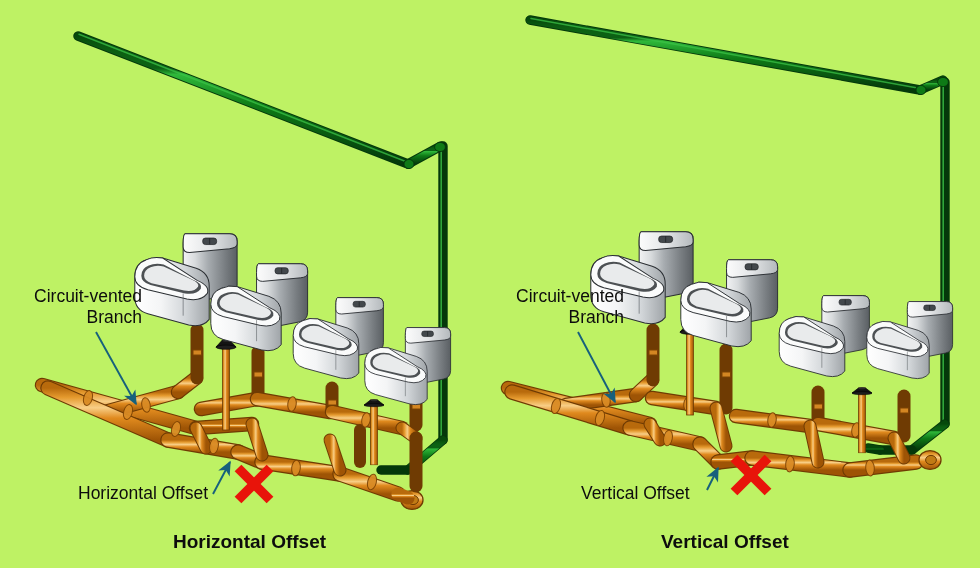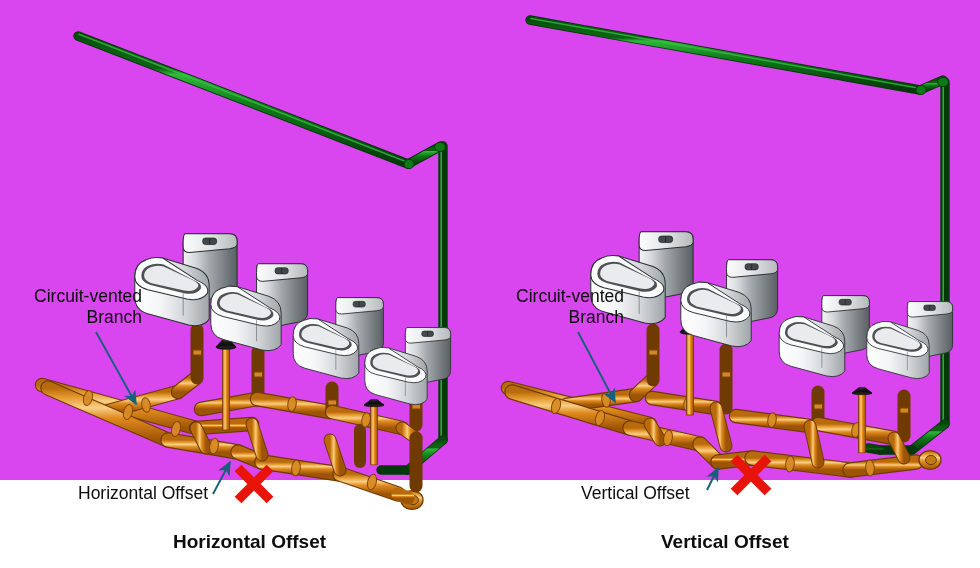--- a/index.html
+++ b/index.html
@@ -1,17 +1,17 @@
 <!DOCTYPE html>
 <html><head>
 <meta charset="utf-8">
 <style>
   html,body{margin:0;padding:0;background:#ffffff;}
   body{width:980px;height:568px;overflow:hidden;font-family:"Liberation Sans",sans-serif;}
-  #stage{position:relative;width:980px;height:480px;background:#d946ef;}
+  #stage{position:relative;width:980px;height:568px;background:#bef264;}
   svg{display:block;}
   .lbl{position:absolute;color:#0d0d0d;font-family:"Liberation Sans",sans-serif;}
   .callout{font-size:17.5px;line-height:21px;font-weight:400;}
   .callout.right-al{text-align:right;}
   .offset-lbl{font-size:17.5px;font-weight:400;white-space:nowrap;}
   .caption{font-size:19px;font-weight:bold;white-space:nowrap;}
 </style>
 </head>
 <body>
 

